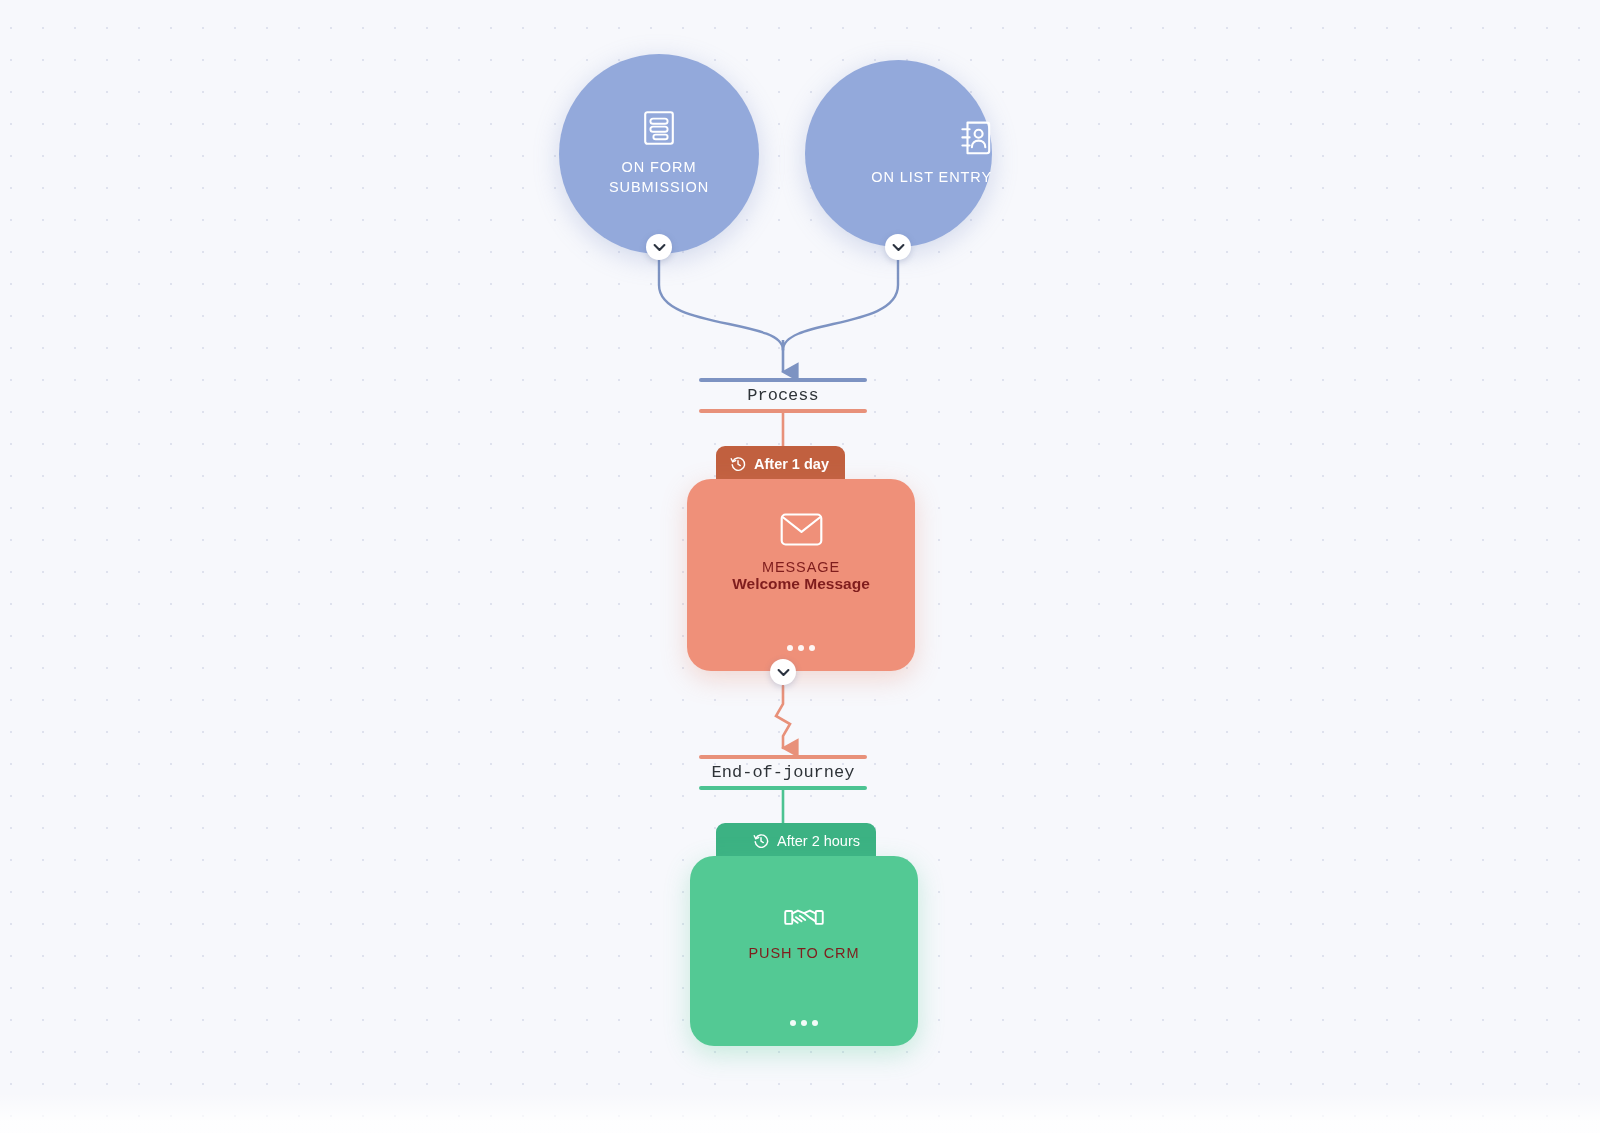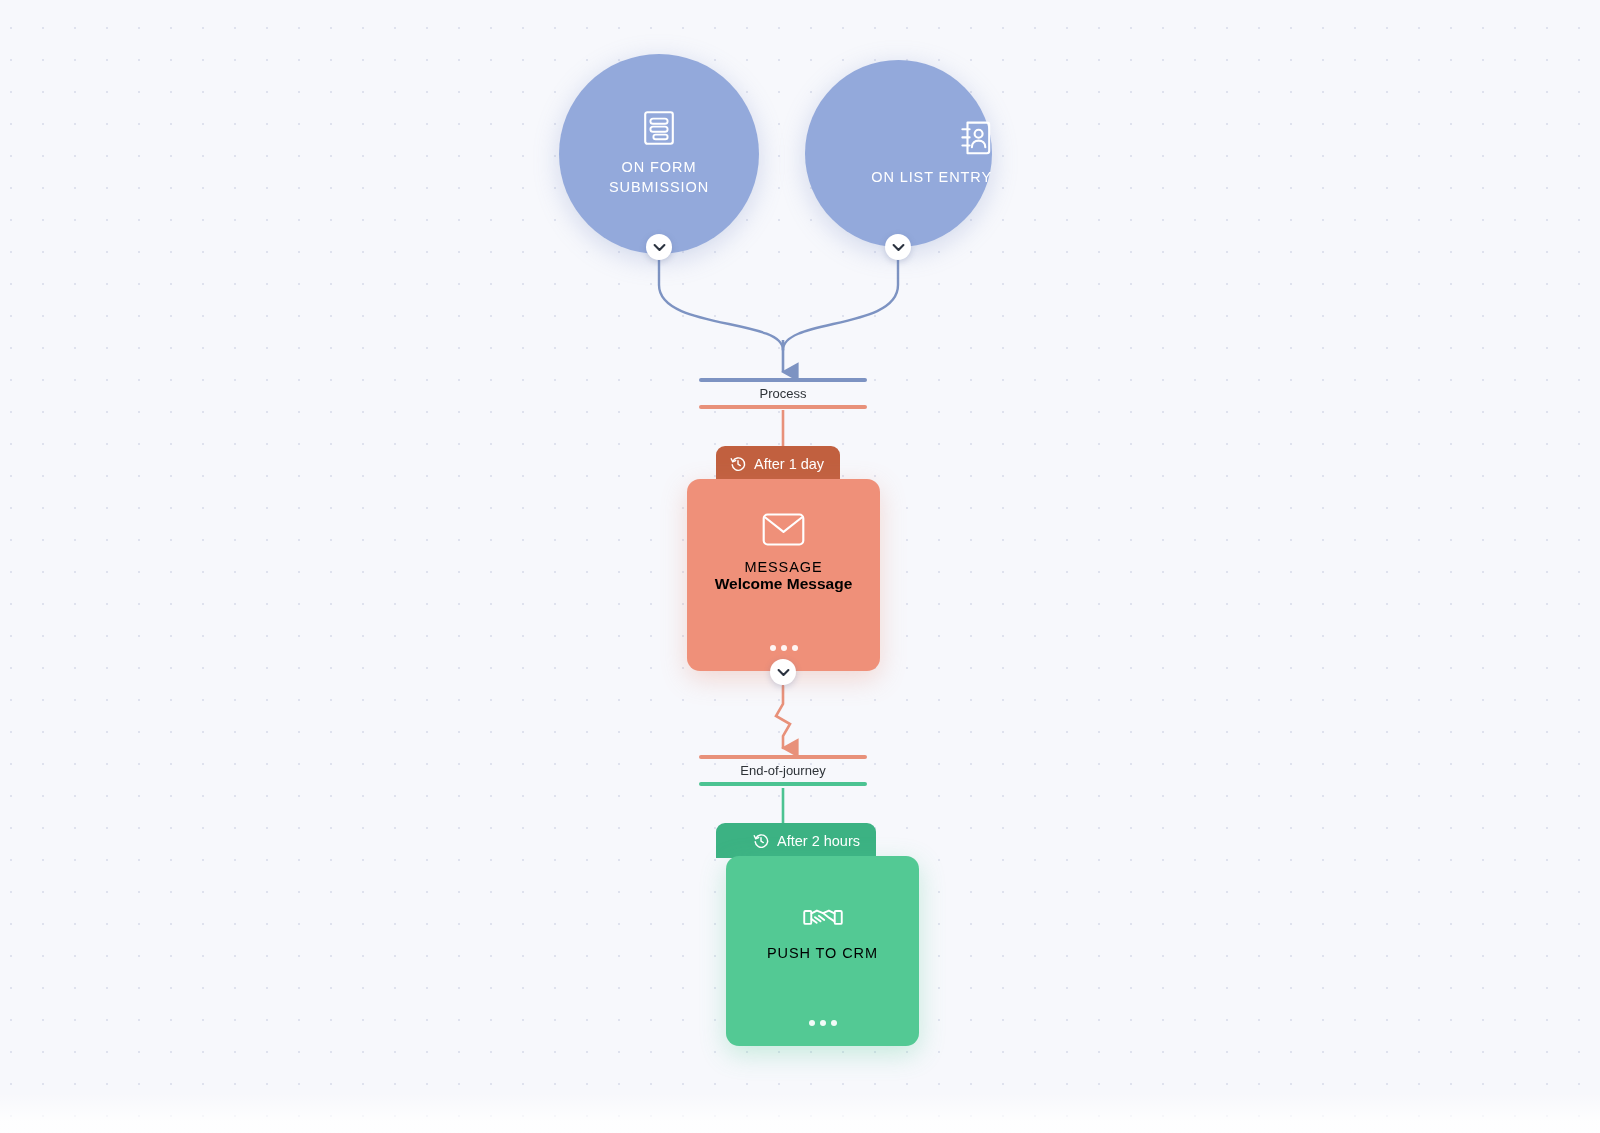--- a/index.html
+++ b/index.html
@@ -85,32 +85,33 @@
     display: flex;
     flex-direction: column;
     align-items: center;
   }
   .divider .bar {
     width: 100%;
     height: 4px;
     border-radius: 2px;
   }
   .divider .dlabel {
-    font-size: 13px;
+    font-size: 17px;
     color: #2e3338;
     padding: 4px 0 4px 0;
     white-space: nowrap;
+    font-family: Liberation Mono, monospace;
   }
 
   
   .node {
     position: absolute;
-    width: 193px;
-    border-radius: 13px;
-    color: #000000;
+    width: 228px;
+    border-radius: 24px;
+    color: #7f1d1d;
     display: flex;
     flex-direction: column;
     align-items: center;
     z-index: 4;
     cursor: pointer;
   }
   .node .n-icon {
     line-height: 0;
     margin-top: 34px;
   }
@@ -221,21 +222,21 @@
       </svg>
     </span>
   </div>
 
   <div class="divider" style="left:699px; top:378px;">
     <div class="bar" style="background:#7d93c2;"></div>
     <div class="dlabel">Process</div>
     <div class="bar" style="background:#e8917a;"></div>
   </div>
 
-  <div class="badge" style="left:716px; top:446px; background:#c1603f;">
+  <div class="badge" style="left:716px; top:446px; background:#c1603f;font-weight:bold;">
     <span class="b-icon">
       <svg width="16" height="16" viewBox="0 0 18 18" fill="none">
         <path d="M3.1 6.2 A7 7 0 1 1 2.5 9.9" stroke="#ffffff" stroke-width="1.6" stroke-linecap="round"></path>
         <path d="M1.4 3.1 L3.0 6.5 L6.4 5.1" stroke="#ffffff" stroke-width="1.6" stroke-linecap="round" stroke-linejoin="round"></path>
         <path d="M9 5.3 V9.2 L11.6 10.7" stroke="#ffffff" stroke-width="1.6" stroke-linecap="round" stroke-linejoin="round"></path>
       </svg>
     </span>
     <span>After 1 day</span>
   </div>
 
@@ -274,21 +275,21 @@
       <svg width="16" height="16" viewBox="0 0 18 18" fill="none">
         <path d="M3.1 6.2 A7 7 0 1 1 2.5 9.9" stroke="#ffffff" stroke-width="1.6" stroke-linecap="round"></path>
         <path d="M1.4 3.1 L3.0 6.5 L6.4 5.1" stroke="#ffffff" stroke-width="1.6" stroke-linecap="round" stroke-linejoin="round"></path>
         <path d="M9 5.3 V9.2 L11.6 10.7" stroke="#ffffff" stroke-width="1.6" stroke-linecap="round" stroke-linejoin="round"></path>
       </svg>
     </span>
     <span>After 2 hours</span>
   </div>
 
   <div class="node" style="left:690px; top:856px; height:190px; background:#53c994;
-              box-shadow:0 8px 26px rgba(83,201,148,0.30);margin-left:36px;">
+              box-shadow:0 8px 26px rgba(83,201,148,0.30);">
     <span class="n-icon" style="margin-top:48px;">
       <svg width="40" height="28" viewBox="0 0 42 28" fill="none">
         <rect x="1.3" y="6.6" width="7.4" height="13.6" rx="1.3" stroke="#ffffff" stroke-width="2"></rect>
         <rect x="33.3" y="6.6" width="7.4" height="13.6" rx="1.3" stroke="#ffffff" stroke-width="2"></rect>
         <path d="M8.9 9.2 L14.6 6.2 L21 8.8 L27.2 6.2 L33.1 9.2" stroke="#ffffff" stroke-width="2" stroke-linecap="round" stroke-linejoin="round"></path>
         <path d="M8.9 15.1 L14.3 19.1 M12.6 13.1 L18.4 17.5 M16.6 11.6 L22.3 16" stroke="#ffffff" stroke-width="2" stroke-linecap="round"></path>
         <path d="M21 8.8 L27.6 13.9 L33.1 17.5" stroke="#ffffff" stroke-width="2" stroke-linecap="round" stroke-linejoin="round"></path>
       </svg>
     </span>
     <span class="n-type">PUSH TO CRM</span>

